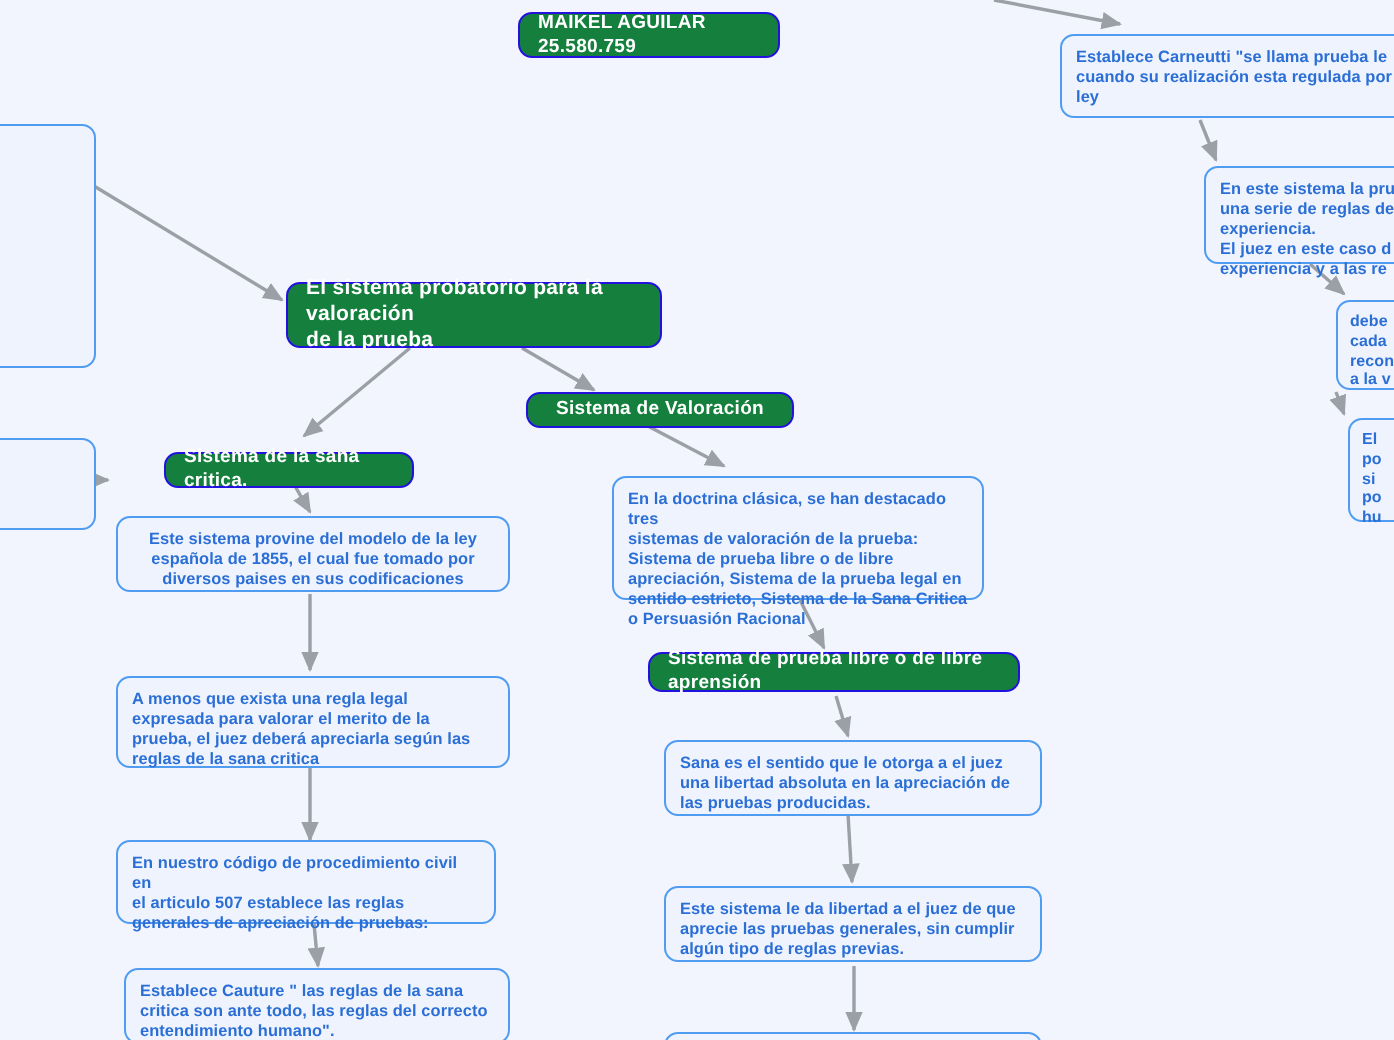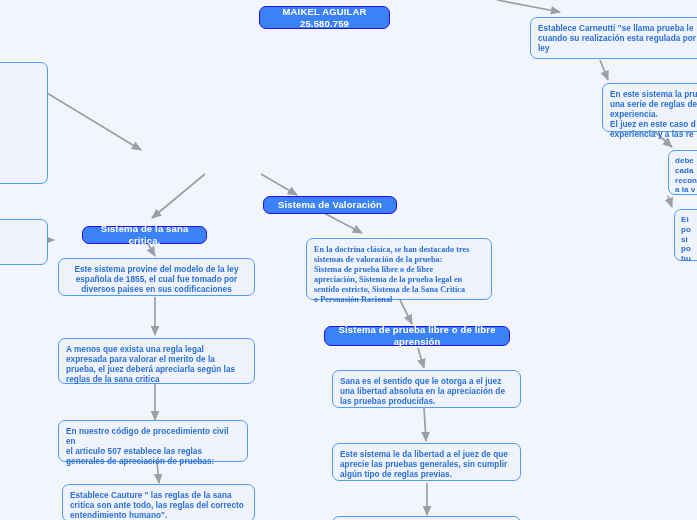--- a/index.html
+++ b/index.html
@@ -30,24 +30,24 @@
   .node {
     position: absolute;
     box-sizing: border-box;
     border-radius: 7px;
     font-weight: bold;
     line-height: 1.22;
     white-space: pre-line;
   }
   
   .node.fill {
-    background: #3b82f6;
+    background: #15803d;
     color: #ffffff;
     border: 1px solid #2311e0;
-    text-align: center;
+    text-align: left;
     display: flex;
     align-items: center;
     justify-content: center;
     padding: 5px 9px;
     font-size: 9.5px;
     letter-spacing: 0.15px;
   }
   .node.fill.big {
     font-size: 10.5px;
   }
@@ -107,20 +107,22 @@
       <path d="M424,407 L426,441"></path>
 
       <path d="M427,483 L427,515"></path>
 
       <path d="M47,240 L54,240"></path>
     </g>
   </svg>
 
   <div class="node fill" style="left:259px; top:6px; width:131px; height:23px;">MAIKEL AGUILAR 25.580.759</div>
 
+  <div class="node fill big" style="left:143px; top:141px; width:188px; height:33px;">El sistema probatorio para la valoración
+de la prueba</div>
 
   <div class="node fill" style="left:263px; top:196px; width:134px; height:18px;">Sistema de Valoración</div>
 
   <div class="node fill" style="left:82px; top:226px; width:125px; height:18px;">Sistema de la sana critica.</div>
 
   <div class="node fill" style="left:324px; top:326px; width:186px; height:20px;">Sistema de prueba libre o de libre aprensión</div>
 
   <div class="node outline" style="left:530px; top:17px; width:178px; height:42px;">Establece Carneutti  "se llama prueba le
 cuando su realización esta regulada por
 ley</div>
@@ -155,21 +157,21 @@
 o que es
 s capaz
 
 en  que</div>
 
   <div class="node outline tight" style="left:-42px; top:219px; width:90px; height:46px;">a
 la
 r la
 que:</div>
 
-  <div class="node outline" style="left:306px; top:238px; width:186px; height:62px;font-family:Liberation Serif, serif;">En la doctrina clásica, se han destacado tres
+  <div class="node outline" style="left:306px; top:238px; width:186px; height:62px;">En la doctrina clásica, se han destacado tres
 sistemas de valoración de la prueba:
 Sistema de prueba libre o de libre
 apreciación, Sistema de la prueba legal en
 sentido estricto,  Sistema de la Sana Critica
 o Persuasión Racional</div>
 
   <div class="node outline" style="left:58px; top:258px; width:197px; height:38px;text-align:center;">Este sistema provine del modelo de la ley
 española de 1855, el cual fue tomado por
 diversos paises en sus codificaciones</div>
 

